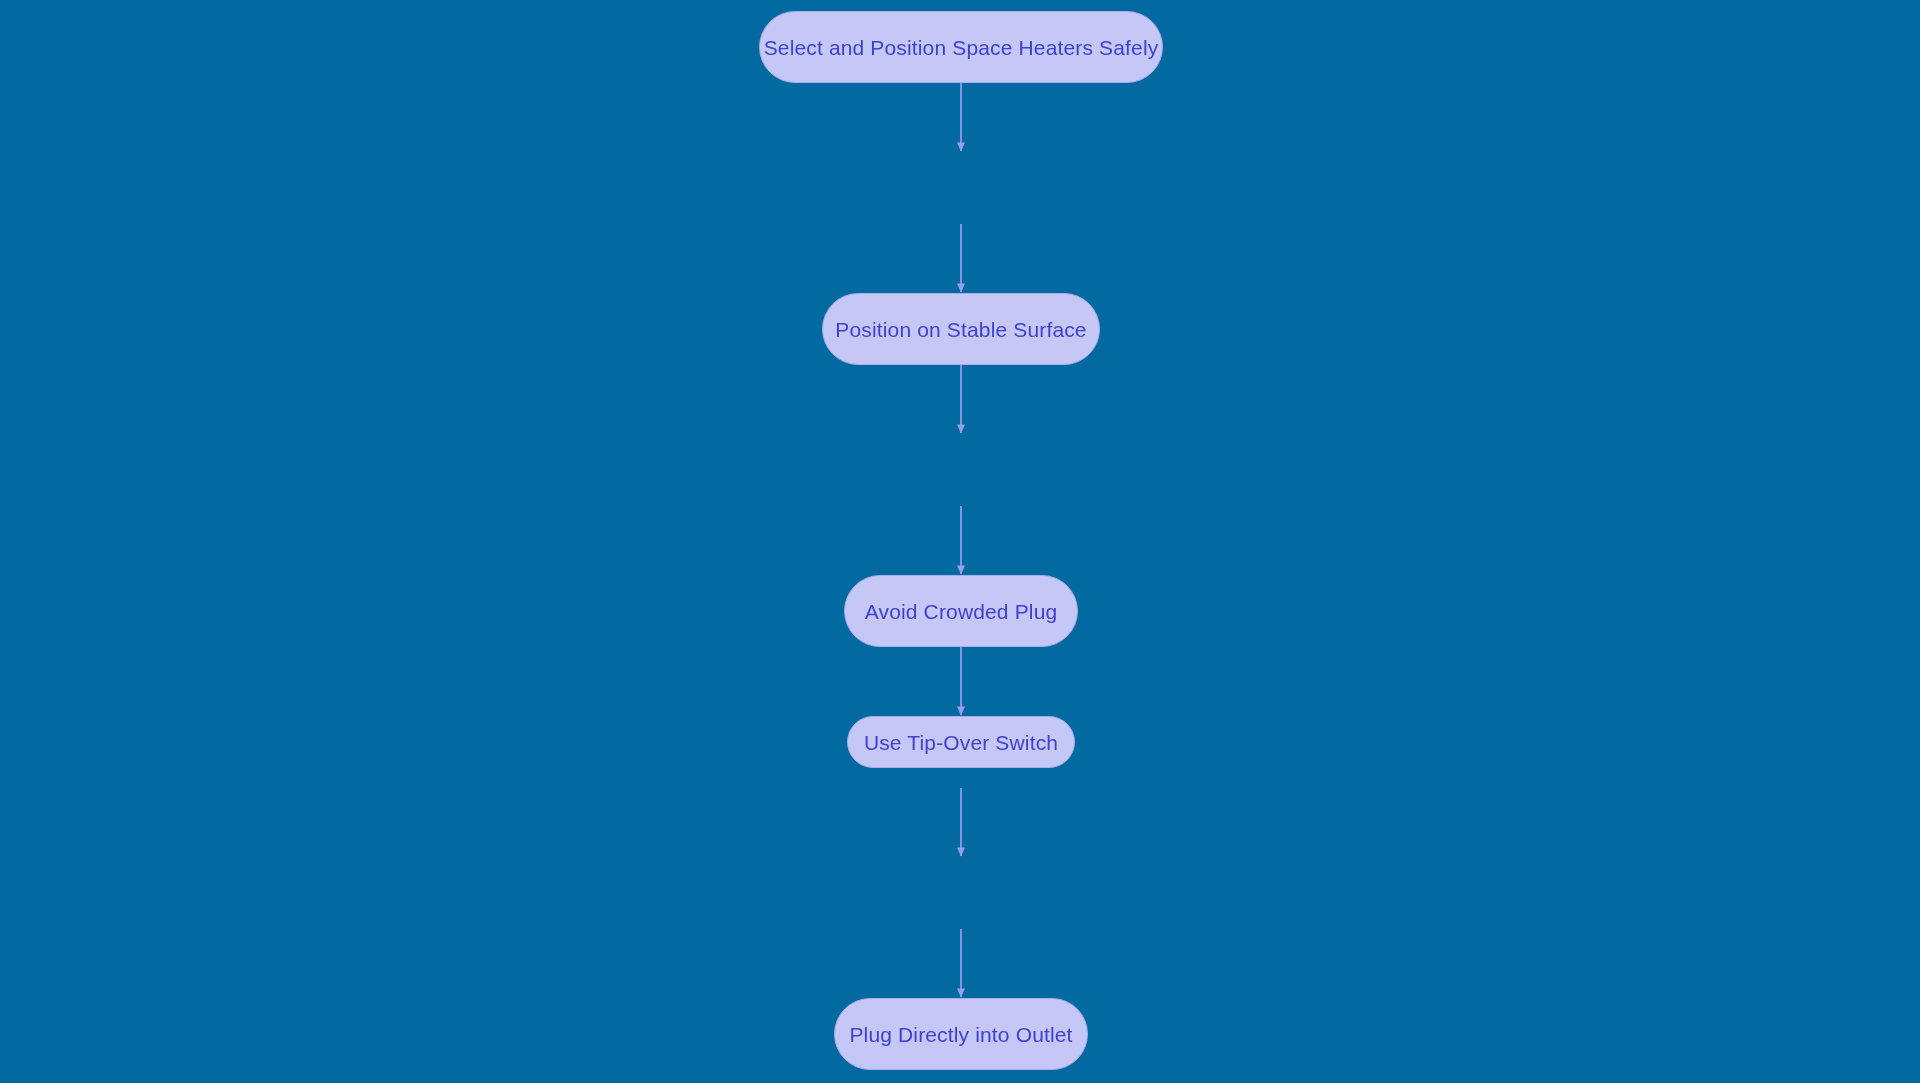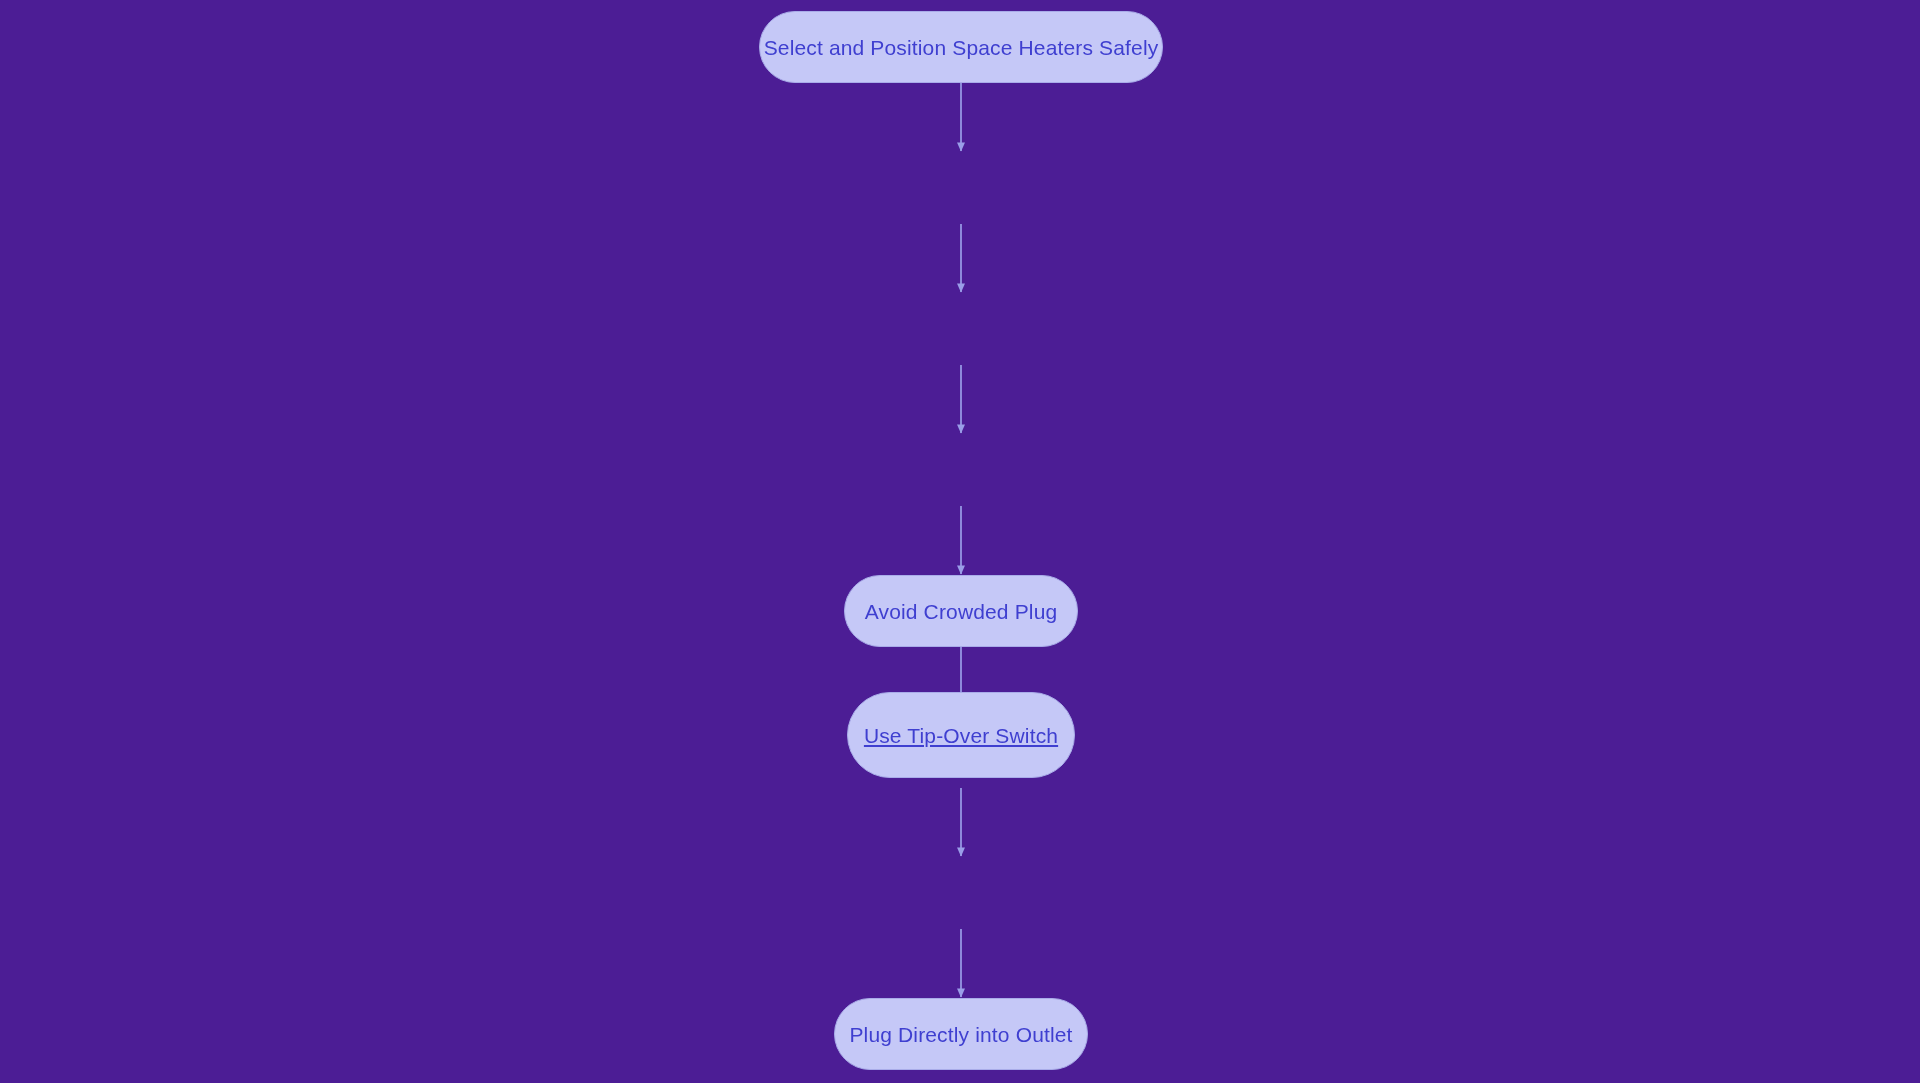--- a/index.html
+++ b/index.html
@@ -11,21 +11,21 @@
   body {
     width: 1920px;
     height: 1083px;
     overflow: hidden;
     font-family: "Liberation Sans", sans-serif;
   }
   #flow-root {
     position: relative;
     width: 1920px;
     height: 1083px;
-    background: #4c1d95;
+    background: #0369a1;
   }
   #flow-svg {
     position: absolute;
     left: 0;
     top: 0;
     width: 1920px;
     height: 1083px;
     display: block;
   }
   #node-layer {
@@ -76,24 +76,27 @@
         <line x1="961" y1="647" x2="961" y2="715" stroke="#9a9ee8" stroke-width="1.7" marker-end="url(#arrowhead)"></line>
         <line x1="961" y1="788" x2="961" y2="856" stroke="#9a9ee8" stroke-width="1.7" marker-end="url(#arrowhead)"></line>
         <line x1="961" y1="929" x2="961" y2="997" stroke="#9a9ee8" stroke-width="1.7" marker-end="url(#arrowhead)"></line>
       </g>
   </svg>
 
   <div id="node-layer">
       <div class="flow-node" style="left: 759px; top: 11px; width: 404px; height: 72px; background: rgb(197, 200, 247); border-color: rgb(169, 172, 233); color: rgb(63, 63, 208);">
         <span class="node-label">Select and Position Space Heaters Safely</span>
       </div>
+      <div class="flow-node" style="left: 822px; top: 293px; width: 278px; height: 72px; background: rgb(197, 200, 247); border-color: rgb(169, 172, 233); color: rgb(63, 63, 208);">
+        <span class="node-label">Position on Stable Surface</span>
+      </div>
       <div class="flow-node" style="left: 844px; top: 575px; width: 234px; height: 72px; background: rgb(197, 200, 247); border-color: rgb(169, 172, 233); color: rgb(63, 63, 208);">
         <span class="node-label">Avoid Crowded Plug</span>
       </div>
-      <div class="flow-node" style="left: 847px; top: 692px; width: 228px; height: 86px; background: rgb(197, 200, 247); border-color: rgb(169, 172, 233); color: rgb(63, 63, 208); text-decoration: underline;">
+      <div class="flow-node" style="left: 847px; top: 716px; width: 228px; height: 52px; background: rgb(197, 200, 247); border-color: rgb(169, 172, 233); color: rgb(63, 63, 208);">
         <span class="node-label">Use Tip-Over Switch</span>
       </div>
       <div class="flow-node" style="left: 834px; top: 998px; width: 254px; height: 72px; background: rgb(197, 200, 247); border-color: rgb(169, 172, 233); color: rgb(63, 63, 208);">
         <span class="node-label">Plug Directly into Outlet</span>
       </div>
     </div>
 
 </div>
 
 </body></html>

